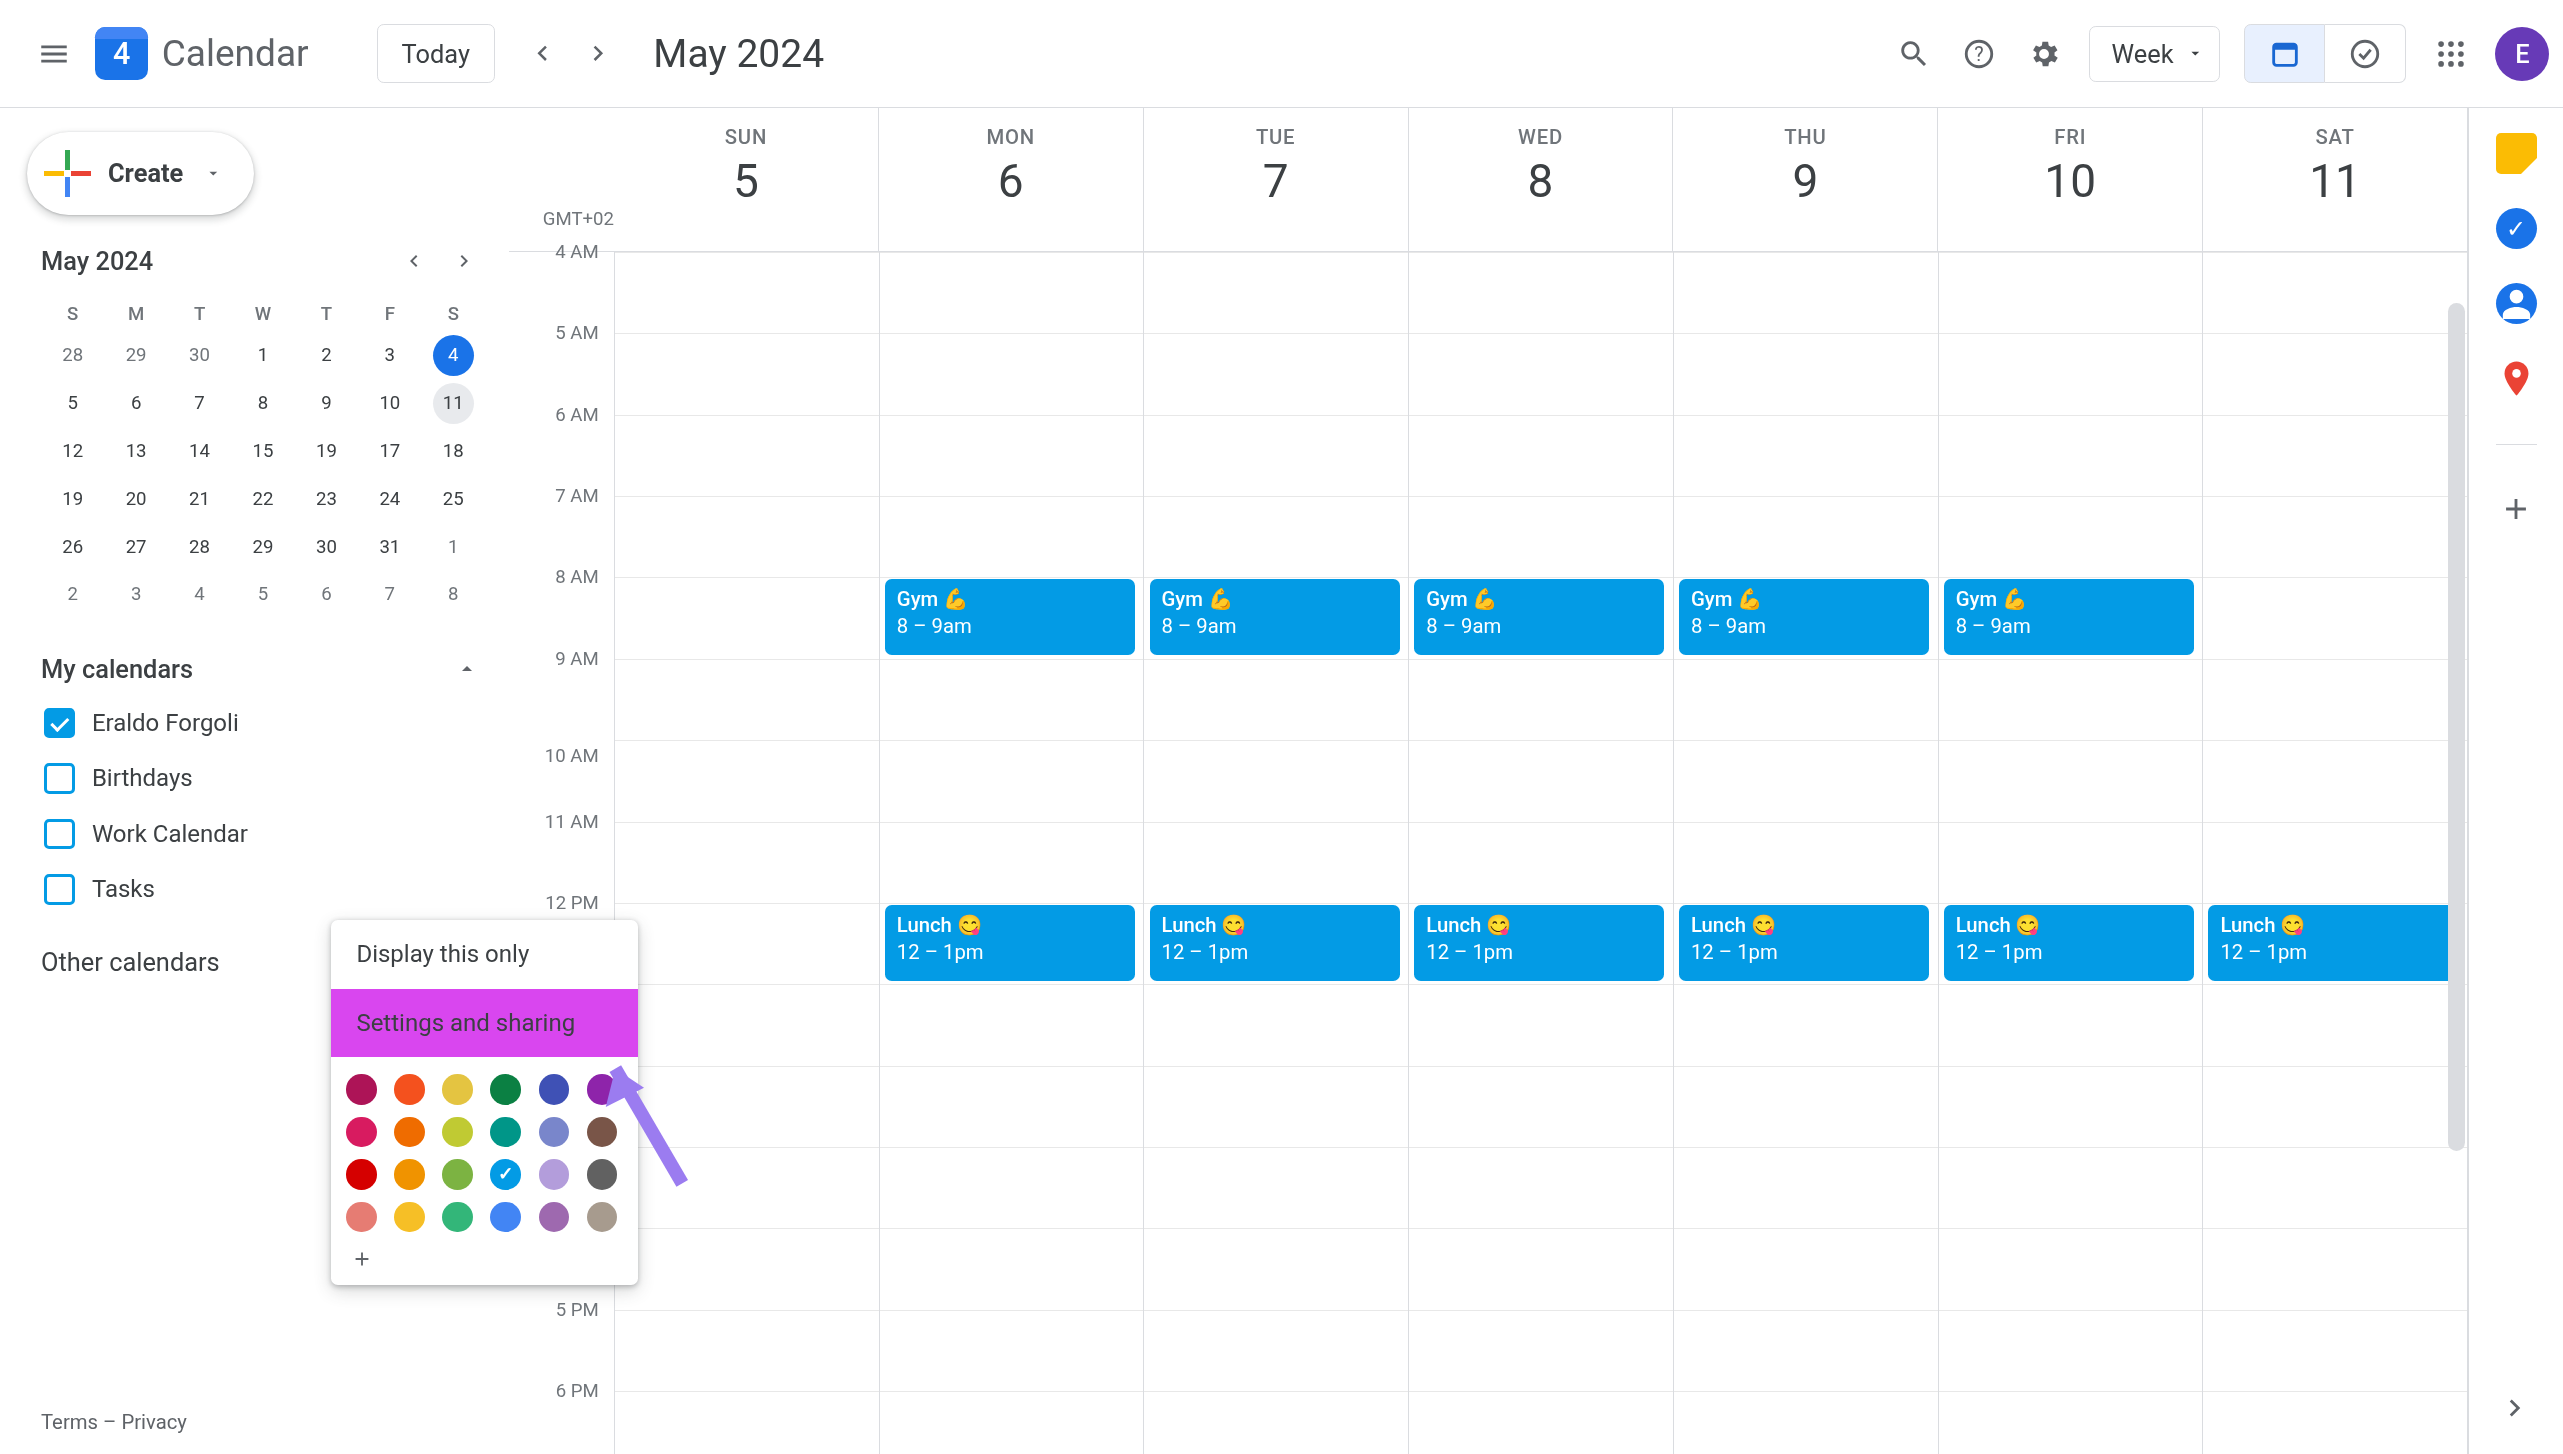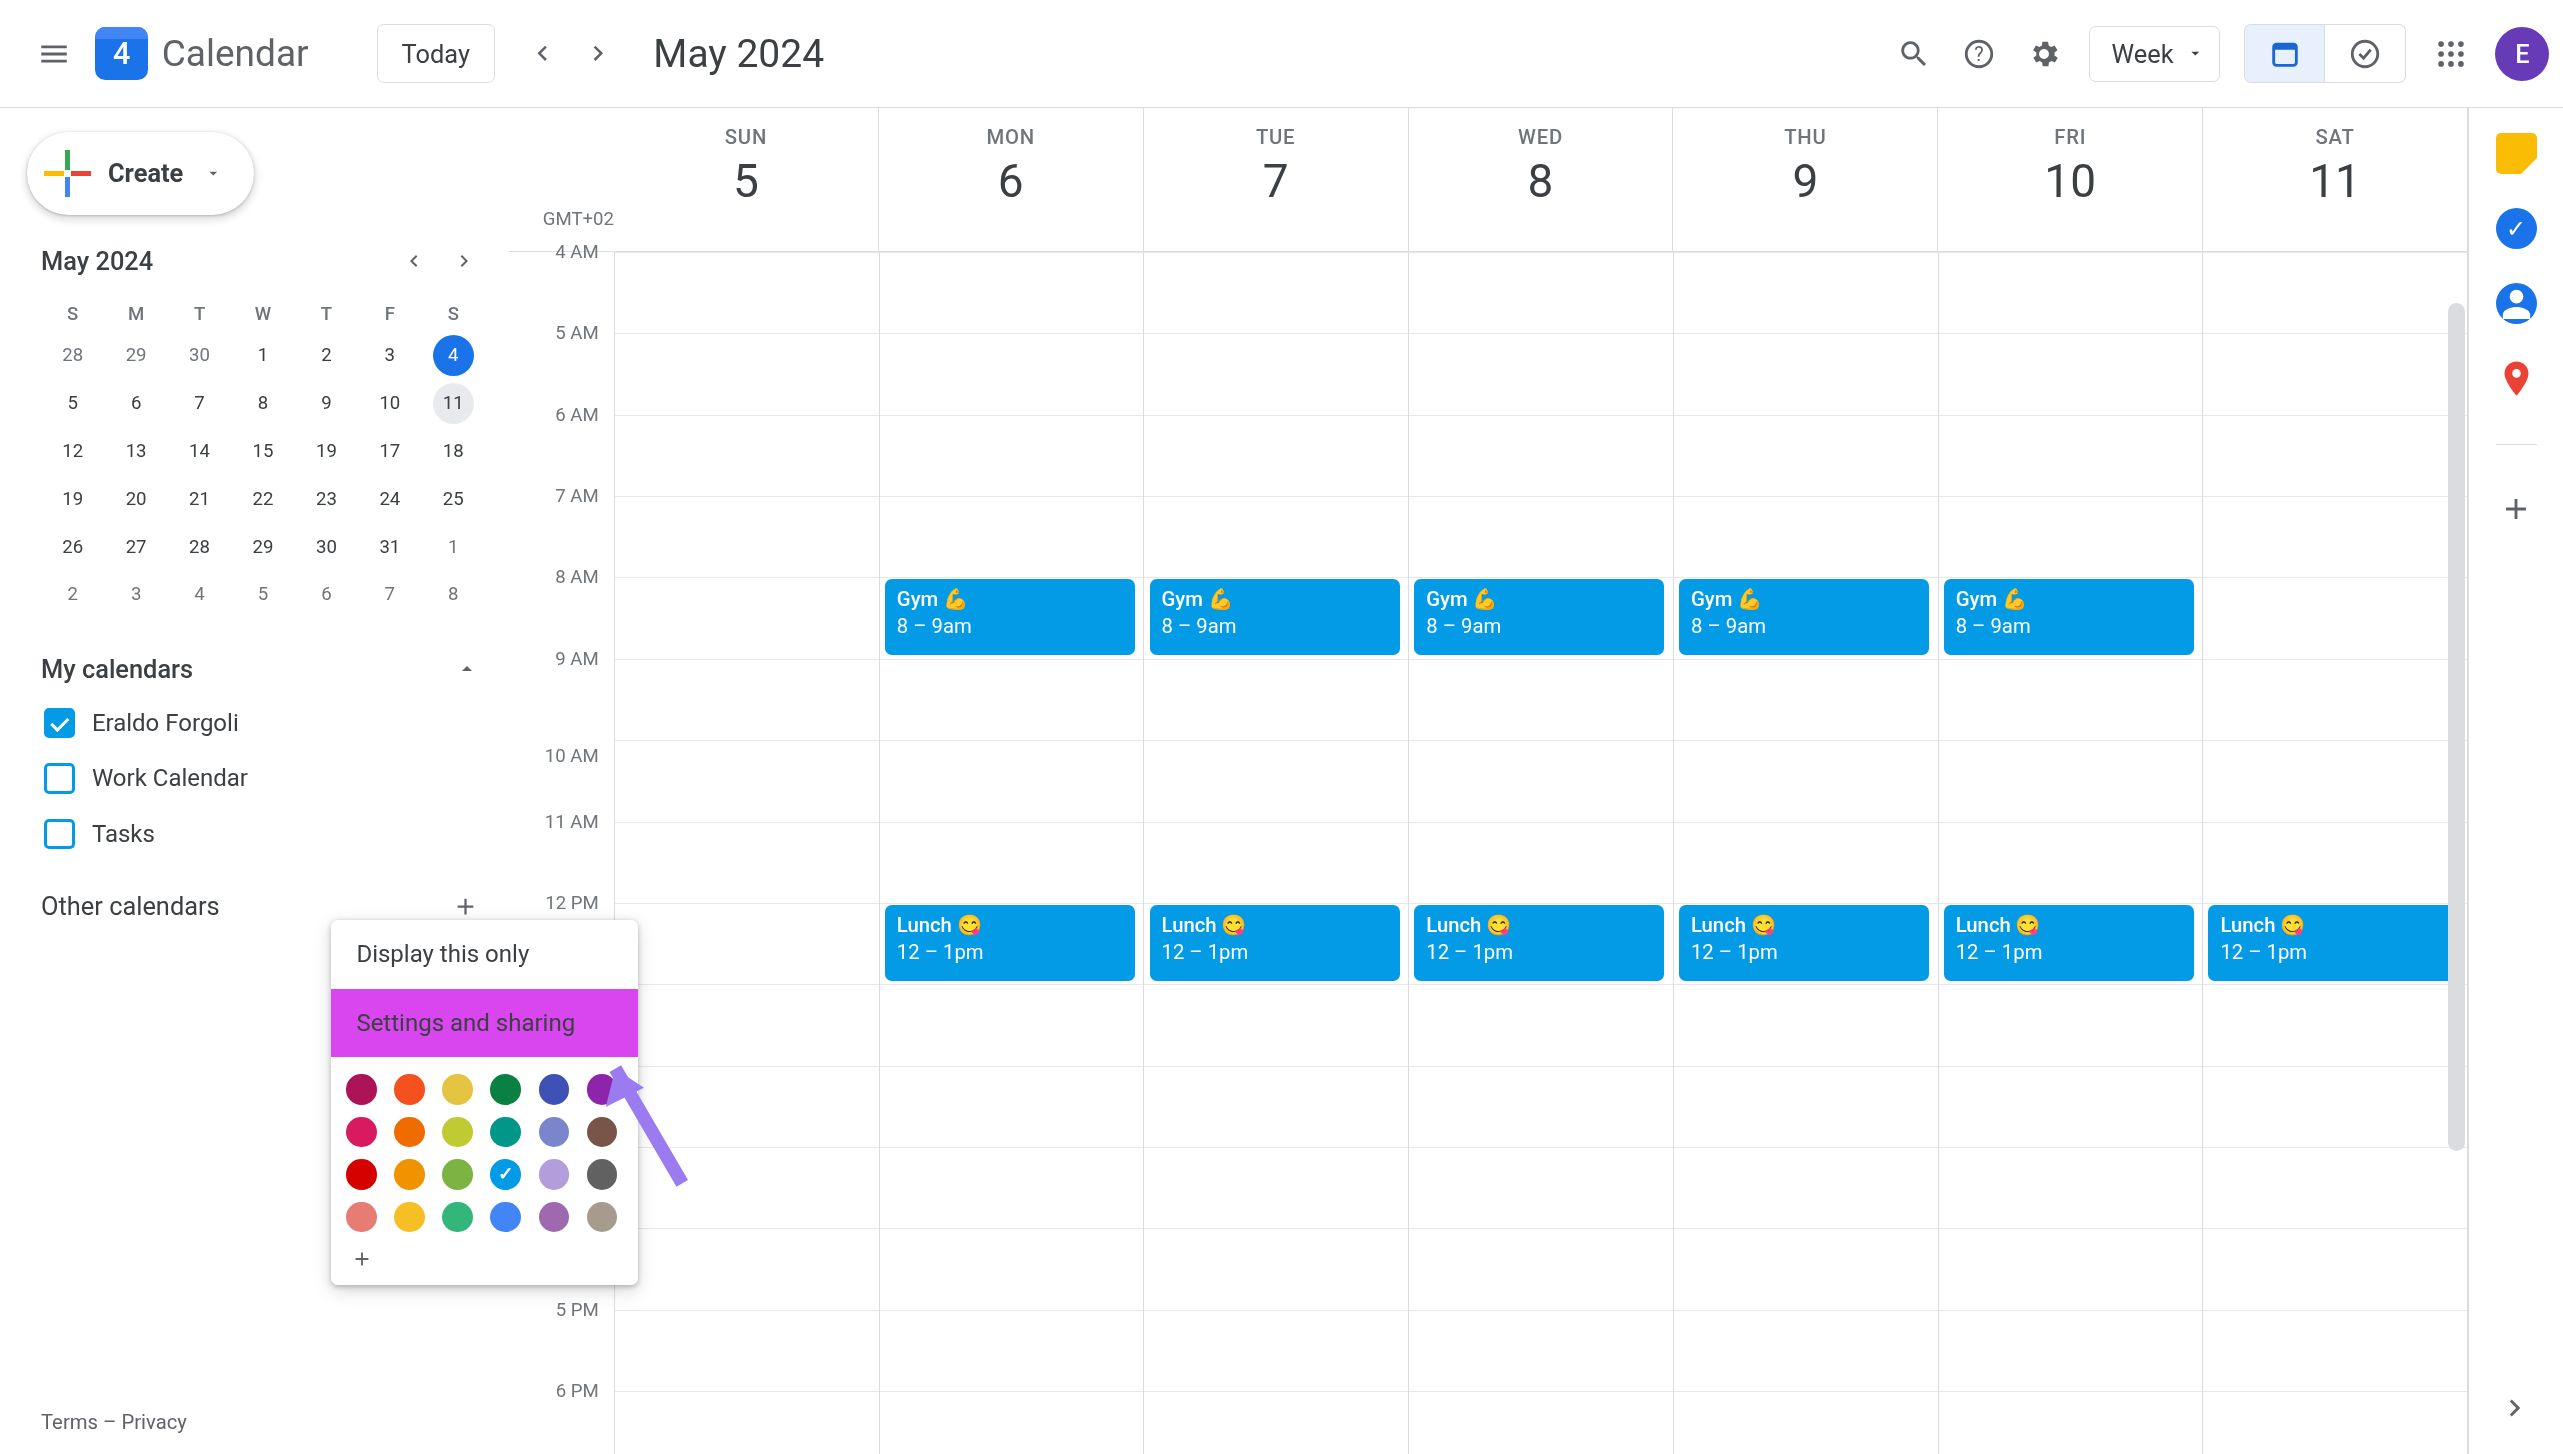--- a/index.html
+++ b/index.html
@@ -350,20 +350,24 @@
             <path fill="currentColor" d="M7 14l5-5 5 5z"></path>
           </svg>
       </div>
       <div class="cal-list" id="cal-list">
           <div class="cal-item">
             <div class="cal-check checked" style="color: rgb(3, 155, 229); border-color: rgb(3, 155, 229);"></div>
             <span class="cal-item-label">Eraldo Forgoli</span>
           </div>
           <div class="cal-item">
             <div class="cal-check" style="color: rgb(3, 155, 229); border-color: rgb(3, 155, 229);"></div>
+            <span class="cal-item-label">Birthdays</span>
+          </div>
+          <div class="cal-item">
+            <div class="cal-check" style="color: rgb(3, 155, 229); border-color: rgb(3, 155, 229);"></div>
             <span class="cal-item-label">Work Calendar</span>
           </div>
           <div class="cal-item">
             <div class="cal-check" style="color: rgb(3, 155, 229); border-color: rgb(3, 155, 229);"></div>
             <span class="cal-item-label">Tasks</span>
           </div>
         </div>
     </div>
 
     <div class="other-cal-add">

